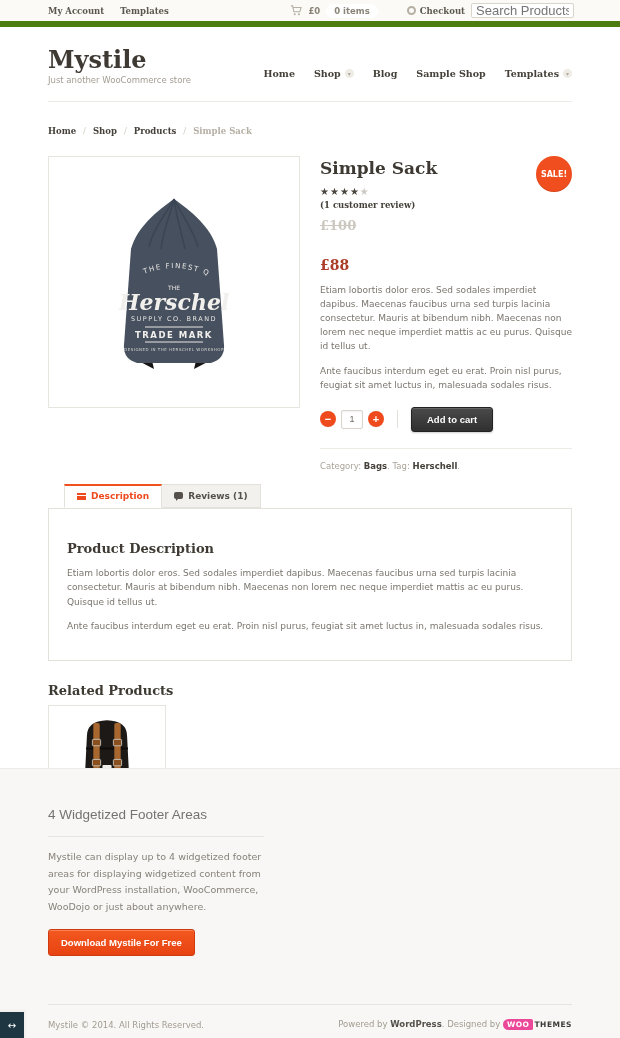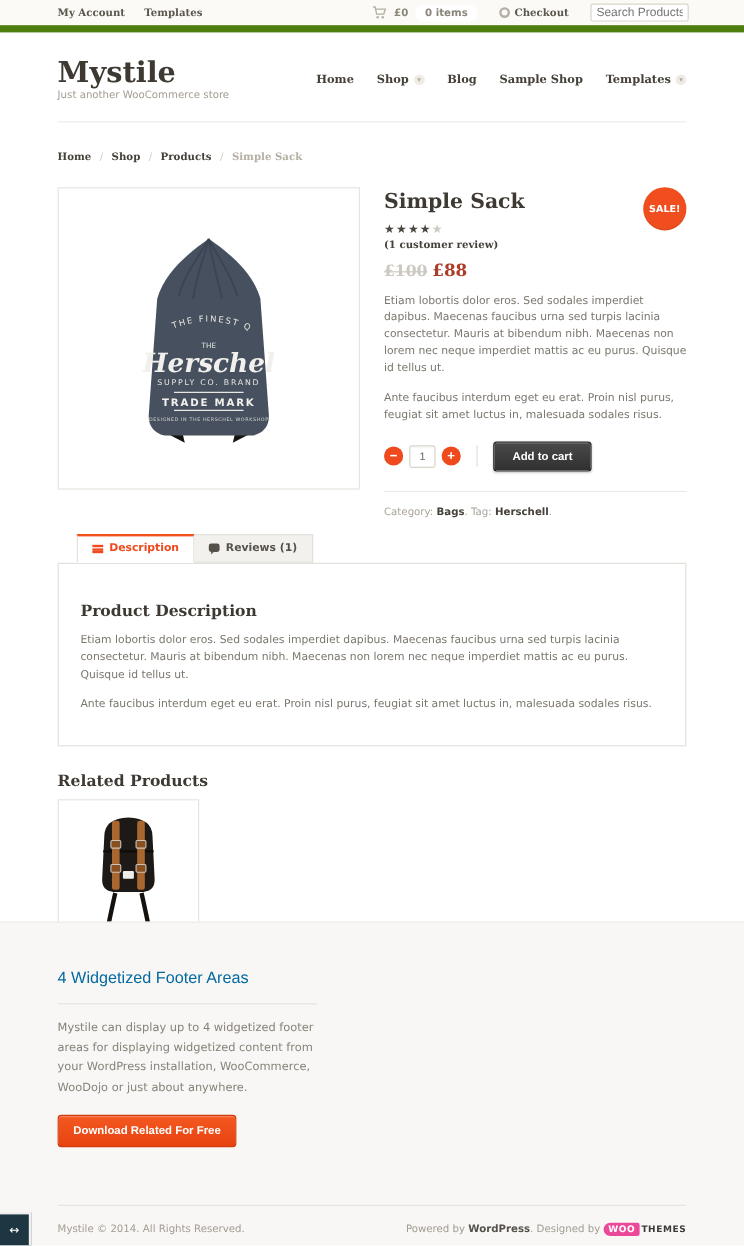--- a/index.html
+++ b/index.html
@@ -7,28 +7,28 @@
   body { font-family:"DejaVu Sans", sans-serif; background:#fff; color:#7b766e; position:relative; overflow:hidden; }
   .serif { font-family:"DejaVu Serif", serif; }
 
   
   .topbar { height:27px; background:#fbfaf6; border-bottom:6px solid #4d7c0f; display:flex; align-items:center; justify-content:space-between; padding:0 46px 0 48px; }
   .topbar-left { display:flex; gap:16px; }
   .topbar a, .top-link { font-family:"DejaVu Serif", serif; font-size:8.5px; font-weight:bold; color:#5b564e; text-decoration:none; cursor:pointer; }
   .topbar-right { display:flex; align-items:center; gap:6px; }
   .cart-amount { font-size:8.5px; color:#8b8579; font-weight:bold; }
   .items-pill { background:#fff; border-radius:9px; padding:2px 8px; font-size:8.5px; color:#8b8579; font-weight:bold; cursor:pointer; }
-  .checkout-wrap { display:flex; align-items:center; gap:4px; margin-left:12px; cursor:pointer; }
+  .checkout-wrap { display:flex; align-items:center; gap:4px; margin-left:23px; cursor:pointer; }
   .checkout-icon { width:9px; height:9px; border-radius:50%; border:2px solid #b5afa4; display:inline-block; }
-  .search-input { width:82px; height:15px; border:1px solid #d9d5cc; border-radius:2px; background:#fff; font-size:10px; color:#9a948a; padding:0 4px; margin-left:12px; outline:none; }
+  .search-input { width:103px; height:15px; border:1px solid #d9d5cc; border-radius:2px; background:#fff; font-size:13px; color:#9a948a; padding:0 4px; margin-left:0; outline:none; }
   .cart-svg { width:12px; height:11px; }
 
   
   .container { width:524px; margin:0 auto; }
-  .site-header { padding-top:20px; padding-bottom:16px; border-bottom:1px solid #eeece7; display:flex; justify-content:space-between; align-items:flex-start; }
+  .site-header { padding-top:20px; padding-bottom:16px; border-bottom:1px solid #eeece7; display:flex; justify-content:space-between; align-items:center; }
   .logo { font-size:24px; font-weight:bold; color:#3e3a33; letter-spacing:0px; line-height:1.1; cursor:pointer; }
   .tagline { font-size:8.5px; color:#a39d92; margin-top:2px; }
   .main-nav { display:flex; gap:19px; margin-top:14px; }
   .nav-item { font-family:"DejaVu Serif", serif; font-size:9.5px; font-weight:bold; color:#45413a; cursor:pointer; display:flex; align-items:center; gap:4px; }
   .dd-circle { width:9px; height:9px; border-radius:50%; background:#efece6; color:#b3ada1; font-size:6px; line-height:9px; text-align:center; display:inline-block; }
 
   
   .breadcrumb { display:flex; gap:7px; align-items:center; padding:24px 0 14px 0; font-family:"DejaVu Serif", serif; font-size:8.5px; font-weight:bold; }
   .crumb { color:#45413a; cursor:pointer; }
   .crumb-sep { color:#cfcbc2; font-weight:normal; }
@@ -36,21 +36,21 @@
 
   
   .product { display:flex; gap:20px; margin-top:6px; }
   .product-image-box { width:252px; height:252px; background:#fff; border:1px solid #e7e5e0; flex:none; display:flex; align-items:center; justify-content:center; cursor:pointer; }
   .product-right { flex:1; position:relative; }
   .product-title { font-size:17px; font-weight:bold; color:#3e3a33; margin-top:2px; }
   .sale-badge { position:absolute; right:0; top:0; width:36px; height:36px; border-radius:50%; background:#f04e1e; color:#fff; font-size:8px; font-weight:bold; display:flex; align-items:center; justify-content:center; box-shadow:inset 0 -1px 0 rgba(0,0,0,.1); }
   .stars { margin-top:9px; font-size:10px; letter-spacing:1px; line-height:1; }
   .stars .on { color:#4a463f; } .stars .off { color:#ccc9c2; }
   .review-link { font-size:8.5px; font-weight:bold; color:#45413a; margin-top:3px; cursor:pointer; }
-  .price-row { margin-top:8px; display:flex; align-items:baseline; gap:4px; }
+  .price-row { margin-top:8px; display:flex; align-items:baseline; gap:24px;flex-direction:column; }
   .price-old { font-size:13px; font-weight:bold; color:#ccc8c0; text-decoration:line-through; }
   .price-new { font-size:14px; font-weight:bold; color:#ab3c28; }
   .pdesc { font-size:9px; line-height:1.55; color:#7b766e; margin-top:11px; }
   .qty-row { display:flex; align-items:center; margin-top:14px; }
   .qty-btn { width:16px; height:16px; border-radius:50%; background:#ee4a1d; color:#fff; font-size:11px; font-weight:bold; line-height:14px; text-align:center; cursor:pointer; border:none; }
   .qty-input { width:22px; height:19px; border:1px solid #d9d5cc; box-shadow:inset 0 1px 2px rgba(0,0,0,.06); text-align:center; font-size:9px; color:#6d6860; margin:0 5px; border-radius:2px; }
   .qty-sep { width:1px; height:18px; background:#e3e0d9; margin:0 13px; }
   .add-cart-btn { background:linear-gradient(#4a4a4a,#303030); border:1px solid #222; border-radius:3px; color:#fff; font-size:9.5px; font-weight:bold; padding:6px 15px; cursor:pointer; box-shadow:inset 0 1px 0 rgba(255,255,255,.15), 0 1px 2px rgba(0,0,0,.2); }
   .meta-row { border-top:1px solid #eceae4; margin-top:16px; padding-top:12px; font-size:8.5px; color:#aaa49a; }
   .meta-row b { color:#45413a; cursor:pointer; }
@@ -72,21 +72,21 @@
   .related-heading { font-size:13px; font-weight:bold; color:#3e3a33; margin-top:22px; }
   .related-card { width:118px; margin-top:7px; cursor:pointer; }
   .related-thumb { width:118px; height:118px; background:#fff; border:1px solid #e7e5e0; display:flex; align-items:center; justify-content:center; }
   .related-name { font-family:"DejaVu Serif", serif; font-size:10.5px; font-weight:bold; color:#3e3a33; text-align:center; margin-top:9px; }
   .related-price { font-size:8.5px; color:#a29c91; text-align:center; margin-top:4px; }
 
   
   .site-footer { position:absolute; left:0; right:0; top:768px; bottom:0; background:#f8f7f5; border-top:1px solid #ecebe7; }
   .footer-inner { width:524px; margin:0 auto; padding-top:34px; }
   .widget { width:216px; }
-  .widget-title { font-family:"Liberation Sans", sans-serif; font-size:13.5px; color:#0369a1; line-height:1.85; font-weight:normal; }
+  .widget-title { font-family:"Liberation Sans", sans-serif; font-size:13.5px; color:#737373; line-height:1.85; font-weight:normal; }
   .widget-divider { border-bottom:1px solid #e6e4df; margin:8px 0 12px 0; }
   .widget-text { font-size:9.5px; line-height:1.75; color:#87827a; }
   .download-btn { margin-top:14px; background:linear-gradient(#f4581f,#e74312); border:1px solid #cf3a0e; border-radius:3px; color:#fff; font-size:9.5px; font-weight:bold; padding:7px 12px; cursor:pointer; box-shadow:inset 0 1px 0 rgba(255,255,255,.25); }
   .footer-bottom-divider { border-top:1px solid #e6e4df; margin-top:48px; }
   .footer-bottom { display:flex; justify-content:space-between; align-items:center; padding-top:14px; font-size:8.5px; color:#a29c91; }
   .credits b { color:#55514a; cursor:pointer; }
   .woo-logo { display:inline-flex; align-items:center; vertical-align:middle; cursor:pointer; }
   .woo-badge { background:#ec4899; color:#fff; font-size:7.5px; font-weight:bold; padding:1px 4px; border-radius:6px 2px 2px 6px; letter-spacing:.5px; }
   .woo-themes { color:#3c3a36; font-size:7.5px; font-weight:bold; margin-left:1px; letter-spacing:.5px; }
 
@@ -248,21 +248,21 @@
     <div class="related-price serif">£78</div>
   </div>
 </div>
 
 <div class="site-footer">
   <div class="footer-inner">
     <div class="widget">
       <h3 class="widget-title">4 Widgetized Footer Areas</h3>
       <div class="widget-divider"></div>
       <p class="widget-text">Mystile can display up to 4 widgetized footer areas for displaying widgetized content from your WordPress installation, WooCommerce, WooDojo or just about anywhere.</p>
-      <button class="download-btn">Download Related For Free</button>
+      <button class="download-btn">Download Mystile For Free</button>
     </div>
     <div class="footer-bottom-divider"></div>
     <div class="footer-bottom">
       <span>Mystile © 2014. All Rights Reserved.</span>
       <span class="credits">
         <span>Powered by</span>
         <b>WordPress</b><span>. Designed by</span>
         <span class="woo-logo">
           <span class="woo-badge">WOO</span>
             <span class="woo-themes">THEMES</span>

